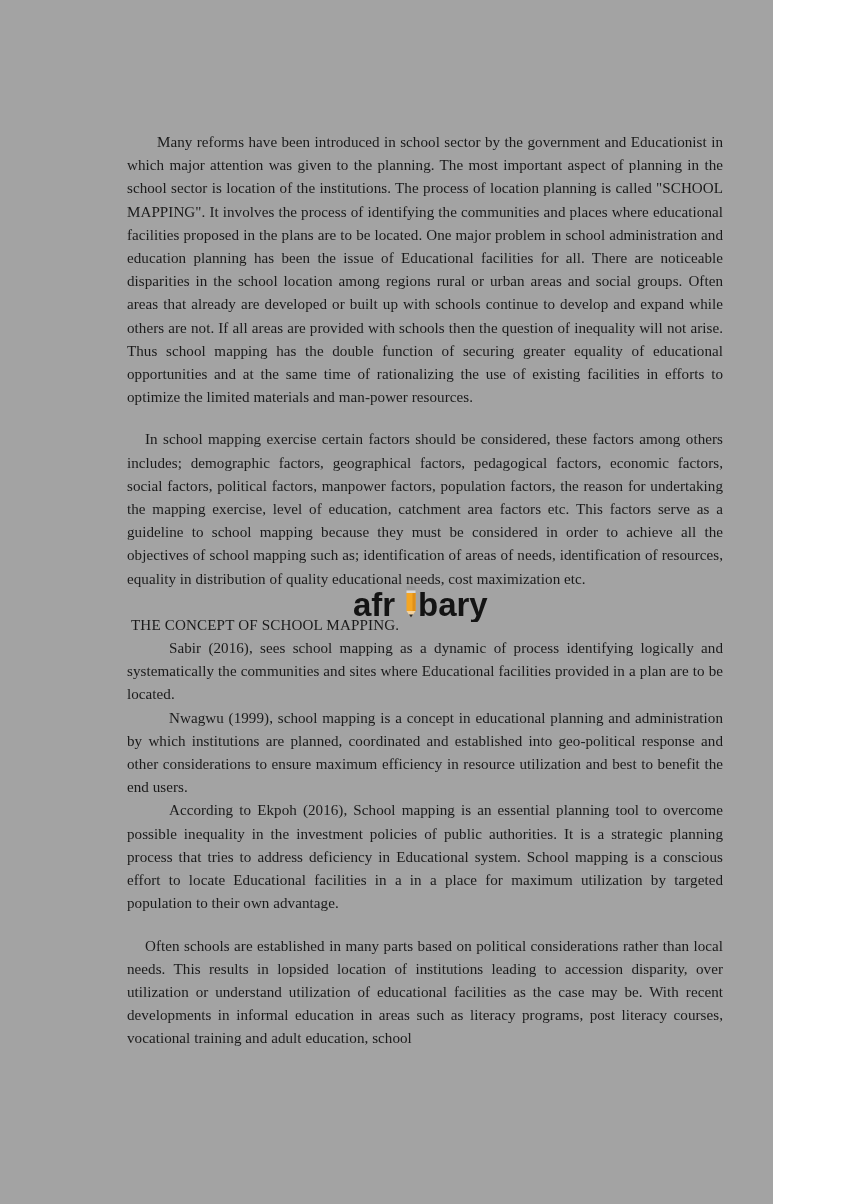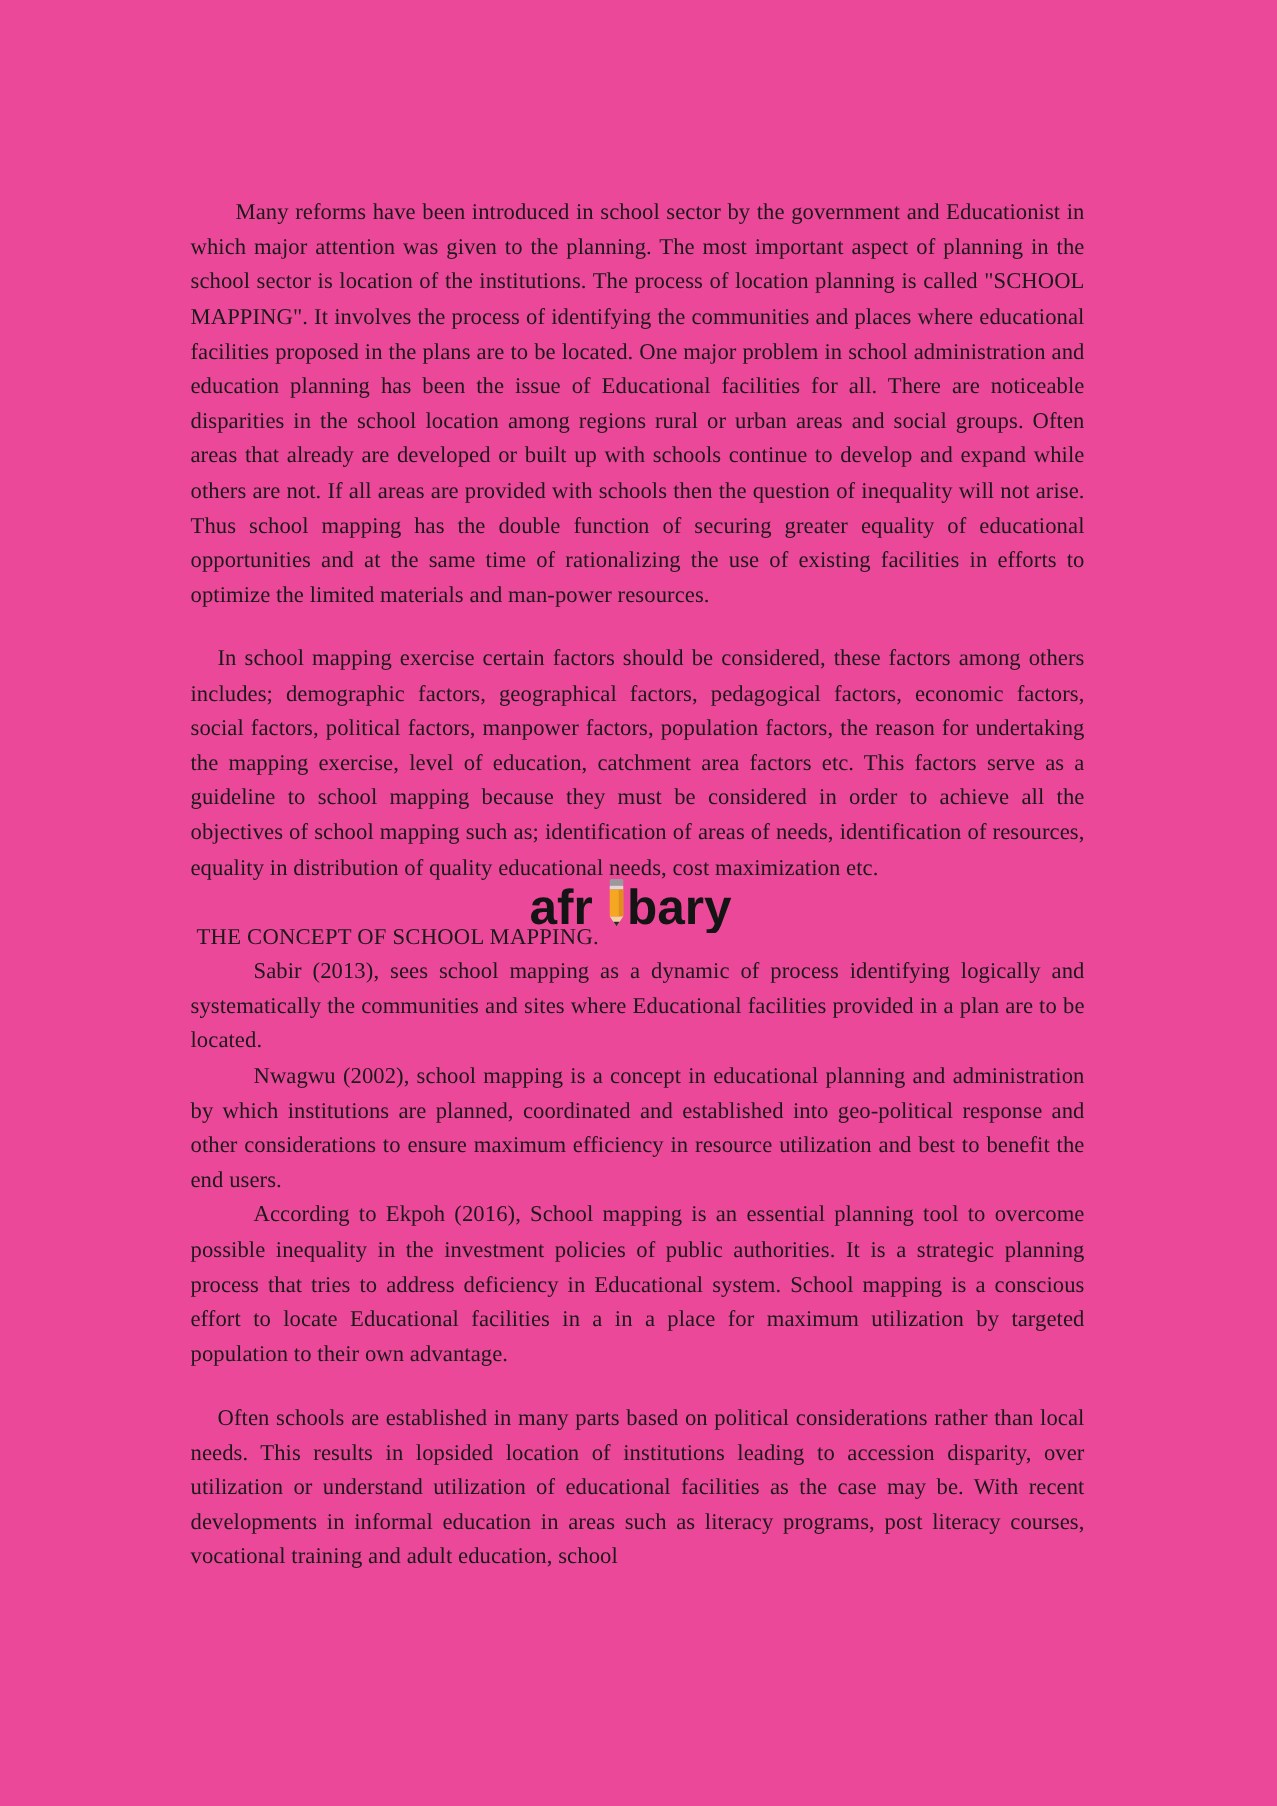--- a/index.html
+++ b/index.html
@@ -13,23 +13,23 @@
     position: relative;
     overflow: hidden;
     font-family: "Liberation Serif", "DejaVu Serif", serif;
     color: #1a1a1a;
   }
 
   #page {
     position: absolute;
     left: 0;
     top: 0;
-    width: 851px;
+    width: 773px;
     height: 1204px;
-    background: #ec4899;
+    background: #a3a3a3;
   }
 
   #text-column {
     position: absolute;
     left: 127px;
     top: 131px;
     width: 596px;
   }
 
   p.para {
@@ -90,23 +90,23 @@
 
     <p class="para">Many reforms have been introduced in school sector by the government and Educationist in which major attention was given to the planning. The most important aspect of planning in the school sector is location of the institutions. The process of location planning is called "SCHOOL MAPPING". It involves the process of identifying the communities and places where educational facilities proposed in the plans are to be located. One major problem in school administration and education planning has been the issue of Educational facilities for all. There are noticeable disparities in the school location among regions rural or urban areas and social groups. Often areas that already are developed or built up with schools continue to develop and expand while others are not. If all areas are provided with schools then the question of inequality will not arise.      Thus school mapping has the double function of securing greater equality of educational opportunities and at the same time of rationalizing the use of existing facilities in efforts to optimize the limited materials and man-power resources.</p>
 
     <p class="para indent-small">In school mapping exercise certain factors should be considered, these factors among others includes; demographic factors, geographical factors, pedagogical factors, economic factors, social factors, political factors, manpower factors, population factors, the reason for undertaking the mapping exercise, level of education, catchment area factors etc. This factors serve as a guideline to school mapping because they must be considered in order to achieve all the objectives of school mapping such as; identification of areas of needs, identification of resources, equality in distribution of quality educational needs, cost maximization etc.</p>
 
     <div class="gap-before-heading"></div>
 
     <h2 class="heading">THE CONCEPT OF SCHOOL MAPPING.</h2>
 
 
-    <p class="para indent-wide">Sabir (2013), sees school mapping as a dynamic of process identifying logically and systematically the communities and sites where Educational facilities provided in a plan are to be located.</p>
+    <p class="para indent-wide">Sabir (2016), sees school mapping as a dynamic of process identifying logically and systematically the communities and sites where Educational facilities provided in a plan are to be located.</p>
 
-    <p class="para indent-wide">Nwagwu (2002), school mapping is a concept in educational planning and administration by which institutions are planned, coordinated and established into geo-political response and other considerations to ensure maximum efficiency in resource utilization and best to benefit the end users.</p>
+    <p class="para indent-wide">Nwagwu (1999), school mapping is a concept in educational planning and administration by which institutions are planned, coordinated and established into geo-political response and other considerations to ensure maximum efficiency in resource utilization and best to benefit the end users.</p>
 
     <p class="para indent-wide">According to Ekpoh (2016), School mapping is an essential planning tool to overcome possible inequality in the investment policies of public authorities. It is a strategic planning process that tries to address deficiency in Educational system. School mapping is a conscious effort to locate Educational facilities in a in a place for maximum utilization by targeted population to their own advantage.</p>
 
     <p class="para indent-small">Often schools are established in many parts based on political considerations rather than local needs. This results in lopsided location of institutions leading to accession disparity, over utilization or understand utilization of educational facilities as the case may be. With recent developments in informal education in areas such as literacy programs, post literacy courses, vocational training and adult education, school</p>
 
   </div>
 
   <div id="watermark">
     <svg width="152" height="38" viewBox="0 0 152 38" xmlns="http://www.w3.org/2000/svg">
 

